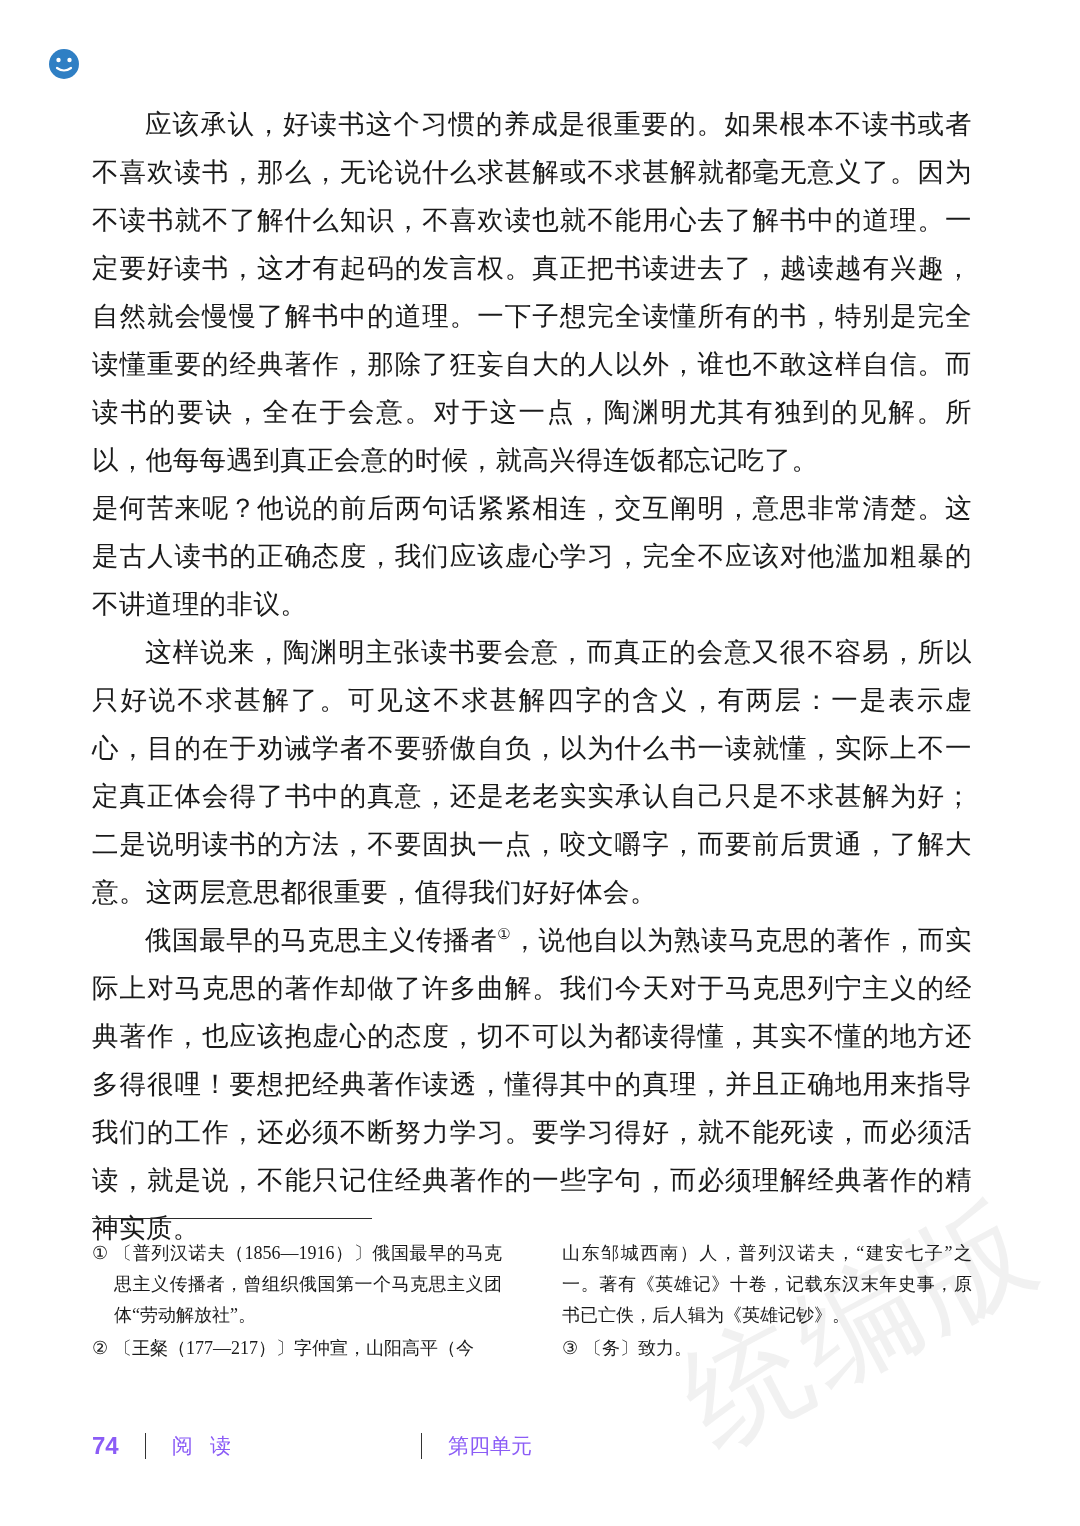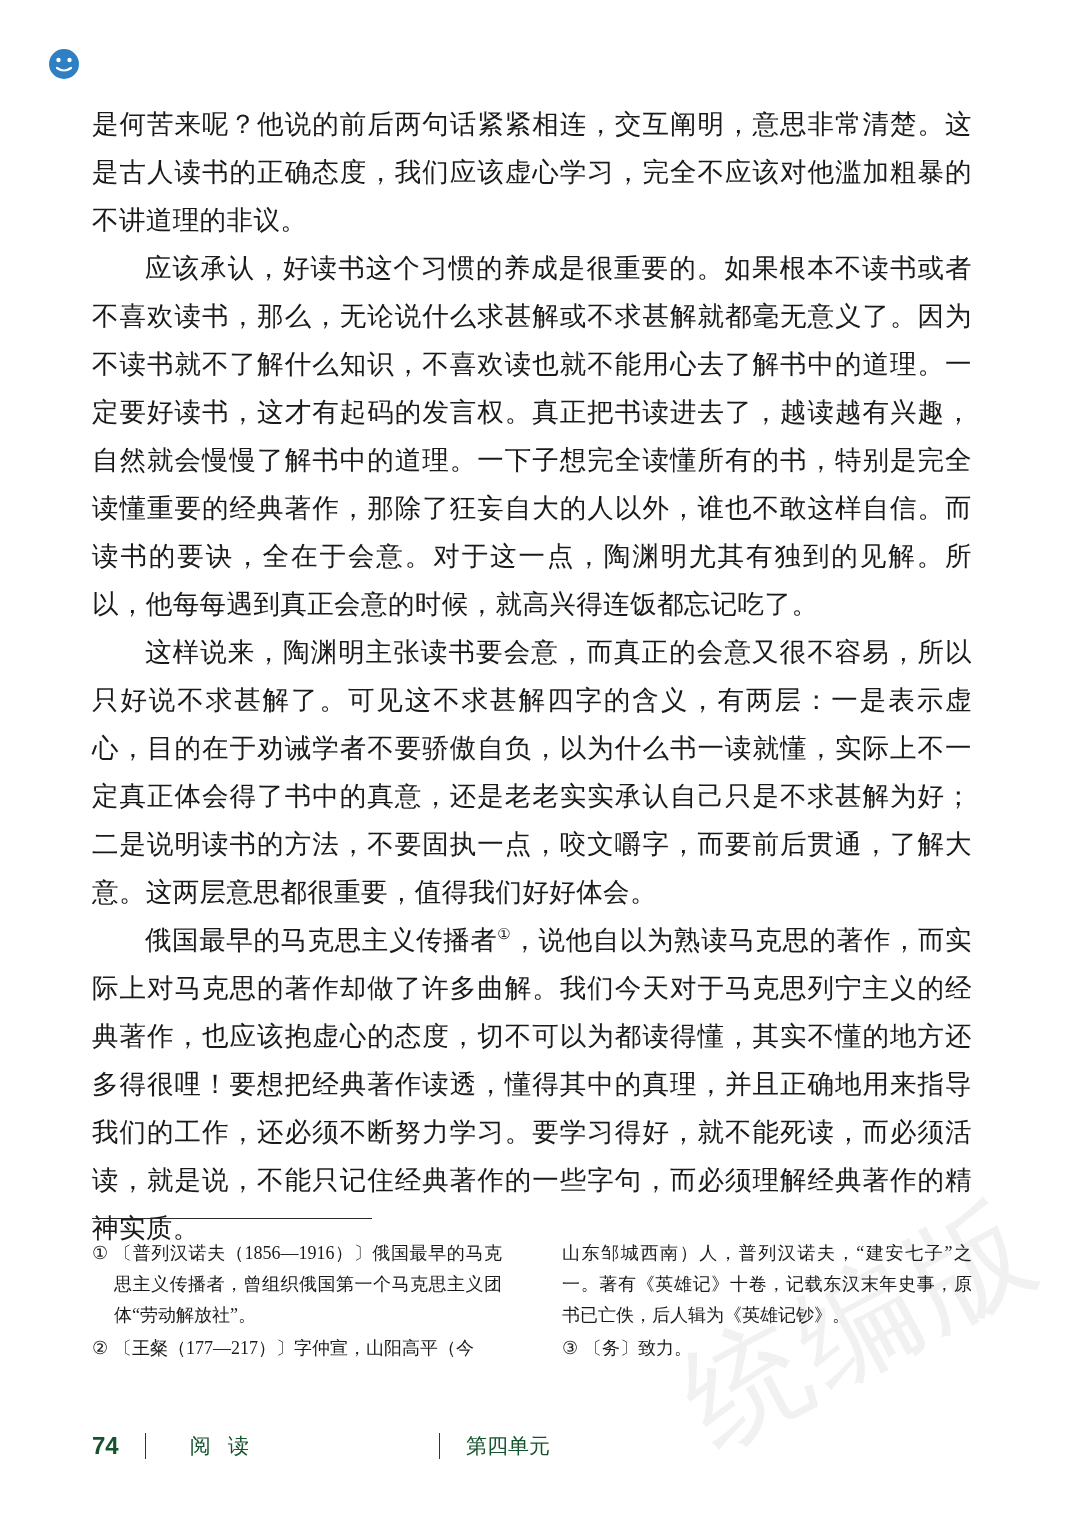--- a/index.html
+++ b/index.html
@@ -108,37 +108,36 @@
 
   
   .footer {
     position: absolute;
     left: 92px;
     bottom: 66px;
     width: 880px;
     display: flex;
     align-items: center;
     font-size: 21px;
-    color: #14532d;
+    color: #8b5cf6;
   }
   .footer .pageno {
     font-weight: bold;
     font-size: 24px;
     font-family: "Liberation Sans", sans-serif;
     margin-right: 26px;
   }
   .footer .divider {
     width: 1px;
     height: 26px;
     background: #333;
     margin-right: 26px;
   }
   .footer .sec {
     letter-spacing: 6px;
-    margin-left: 18px;
   }
   .footer .divider2 {
     width: 1px;
     height: 26px;
     background: #333;
     margin: 0 26px 0 184px;
   }
 </style>
 </head>
 <body>
@@ -151,23 +150,23 @@
       <circle cx="14.5" cy="16" r="2.2" fill="#ffffff"></circle>
       <circle cx="25.5" cy="16" r="2.2" fill="#ffffff"></circle>
       <path d="M13 24 Q20 29 27 24" stroke="#ffffff" stroke-width="2.2" fill="none" stroke-linecap="round"></path>
     </svg>
   </div>
 
   <div class="watermark">统编版</div>
 
   <div class="body-area">
 
+    <p class="para indent">应该承认，好读书这个习惯的养成是很重要的。如果根本不读书或者不喜欢读书，那么，无论说什么求甚解或不求甚解就都毫无意义了。因为不读书就不了解什么知识，不喜欢读也就不能用心去了解书中的道理。一定要好读书，这才有起码的发言权。真正把书读进去了，越读越有兴趣，自然就会慢慢了解书中的道理。一下子想完全读懂所有的书，特别是完全读懂重要的经典著作，那除了狂妄自大的人以外，谁也不敢这样自信。而读书的要诀，全在于会意。对于这一点，陶渊明尤其有独到的见解。所以，他每每遇到真正会意的时候，就高兴得连饭都忘记吃了。</p>
+
     <p class="para">是何苦来呢？他说的前后两句话紧紧相连，交互阐明，意思非常清楚。这是古人读书的正确态度，我们应该虚心学习，完全不应该对他滥加粗暴的不讲道理的非议。</p>
-
-    <p class="para indent">应该承认，好读书这个习惯的养成是很重要的。如果根本不读书或者不喜欢读书，那么，无论说什么求甚解或不求甚解就都毫无意义了。因为不读书就不了解什么知识，不喜欢读也就不能用心去了解书中的道理。一定要好读书，这才有起码的发言权。真正把书读进去了，越读越有兴趣，自然就会慢慢了解书中的道理。一下子想完全读懂所有的书，特别是完全读懂重要的经典著作，那除了狂妄自大的人以外，谁也不敢这样自信。而读书的要诀，全在于会意。对于这一点，陶渊明尤其有独到的见解。所以，他每每遇到真正会意的时候，就高兴得连饭都忘记吃了。</p>
 
     <p class="para indent">这样说来，陶渊明主张读书要会意，而真正的会意又很不容易，所以只好说不求甚解了。可见这不求甚解四字的含义，有两层：一是表示虚心，目的在于劝诫学者不要骄傲自负，以为什么书一读就懂，实际上不一定真正体会得了书中的真意，还是老老实实承认自己只是不求甚解为好；二是说明读书的方法，不要固执一点，咬文嚼字，而要前后贯通，了解大意。这两层意思都很重要，值得我们好好体会。</p>
 
     <p class="para indent"><span>俄国最早的马克思主义传播者</span><sup class="note">①</sup><span>，说他自以为熟读马克思的著作，而实际上对马克思的著作却做了许多曲解。我们今天对于马克思列宁主义的经典著作，也应该抱虚心的态度，切不可以为都读得懂，其实不懂的地方还多得很哩！要想把经典著作读透，懂得其中的真理，并且正确地用来指导我们的工作，还必须不断努力学习。要学习得好，就不能死读，而必须活读，就是说，不能只记住经典著作的一些字句，而必须理解经典著作的精神实质。</span></p>
 
 
   </div>
 
   <div class="footnote-rule"></div>
 

